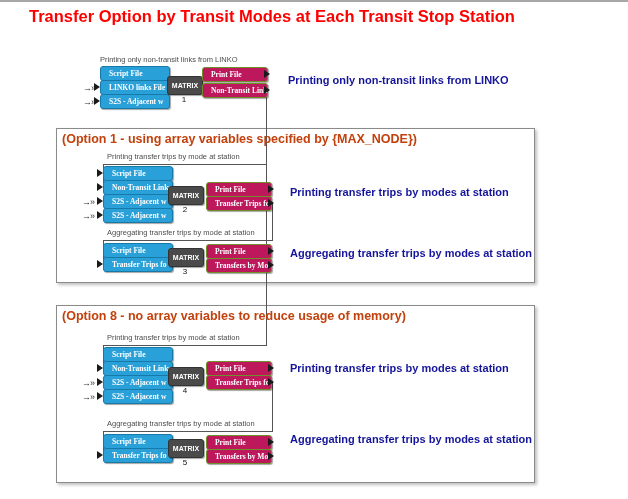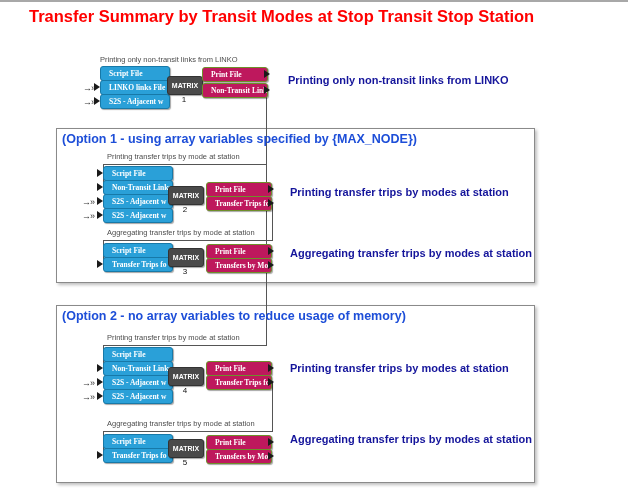--- a/index.html
+++ b/index.html
@@ -3,21 +3,21 @@
 <meta charset="utf-8">
 <style>
   html,body{margin:0;padding:0;background:#fff;}
   #canvas{
     position:relative;width:628px;height:499px;background:#ffffff;overflow:hidden;
     font-family:"Liberation Sans",sans-serif;
   }
   .topline{position:absolute;left:0;top:0;width:628px;height:2px;background:#a8a8a8;}
   .title{position:absolute;left:29px;top:7px;font-size:16.5px;font-weight:bold;color:#ff0000;white-space:nowrap;}
   .panel{position:absolute;background:#ffffff;border:1px solid #8a8a8a;box-shadow:2px 2px 3px rgba(0,0,0,.25);z-index:1;}
-  .ohdr{position:absolute;font-size:12.5px;font-weight:bold;color:#1d4ed8;white-space:nowrap;z-index:3;}
+  .ohdr{position:absolute;font-size:12.5px;font-weight:bold;color:#c2410c;white-space:nowrap;z-index:3;}
   .caption{position:absolute;font-size:7.5px;color:#4d4d4d;white-space:nowrap;z-index:3;}
   .slabel{position:absolute;font-size:11px;font-weight:bold;color:#15159b;white-space:nowrap;z-index:3;}
   .bluebox,.greenbox{
     position:absolute;height:13px;line-height:13px;color:#fff;font-weight:bold;font-size:7.5px;
     padding-left:8px;border-radius:3px;white-space:nowrap;overflow:hidden;
     box-shadow:1px 1px 1px rgba(0,0,0,.35);z-index:3;font-family:Liberation Serif, serif;
   }
   .bluebox{width:60px;background:#2aa0d8;border:1px solid #1779a8;}
   .greenbox{width:56px;background:#be185d;border:1px solid #6e8f2a;}
   .matrix{
@@ -31,26 +31,26 @@
     border-top:4px solid transparent;border-bottom:4px solid transparent;border-left:6px solid #1a1a1a;
   }
   .ext{position:absolute;font-size:9px;line-height:9px;color:#333;letter-spacing:-1px;white-space:nowrap;z-index:4;}
   .line{position:absolute;background:#555;z-index:2;}
 </style>
 </head>
 <body>
 
 <div id="canvas">
   <div class="topline"></div>
-  <div class="title">Transfer Summary by Transit Modes at Stop Transit Stop Station</div>
+  <div class="title">Transfer Option by Transit Modes at Each Transit Stop Station</div>
 
   <div class="panel" style="left:56px;top:128px;width:477px;height:153px;"></div>
   <div class="panel" style="left:56px;top:305px;width:477px;height:176px;"></div>
   <div class="ohdr" style="left:62px;top:132px;">(Option 1 - using array variables specified by {MAX_NODE})</div>
-  <div class="ohdr" style="left:62px;top:309px;">(Option 2 - no array variables to reduce usage of memory)</div>
+  <div class="ohdr" style="left:62px;top:309px;">(Option 8 - no array variables to reduce usage of memory)</div>
 
   <div class="line" style="left:266px;top:93px;width:1px;height:252px;"></div>
   <div class="line" style="left:103px;top:164px;width:164px;height:1px;"></div>
   <div class="line" style="left:103px;top:164px;width:1px;height:23px;"></div>
   <div class="line" style="left:272px;top:203px;width:1px;height:37px;"></div>
   <div class="line" style="left:103px;top:240px;width:170px;height:1px;"></div>
   <div class="line" style="left:103px;top:240px;width:1px;height:24px;"></div>
   <div class="line" style="left:103px;top:345px;width:164px;height:1px;"></div>
   <div class="line" style="left:103px;top:345px;width:1px;height:23px;"></div>
   <div class="line" style="left:272px;top:382px;width:1px;height:49px;"></div>

